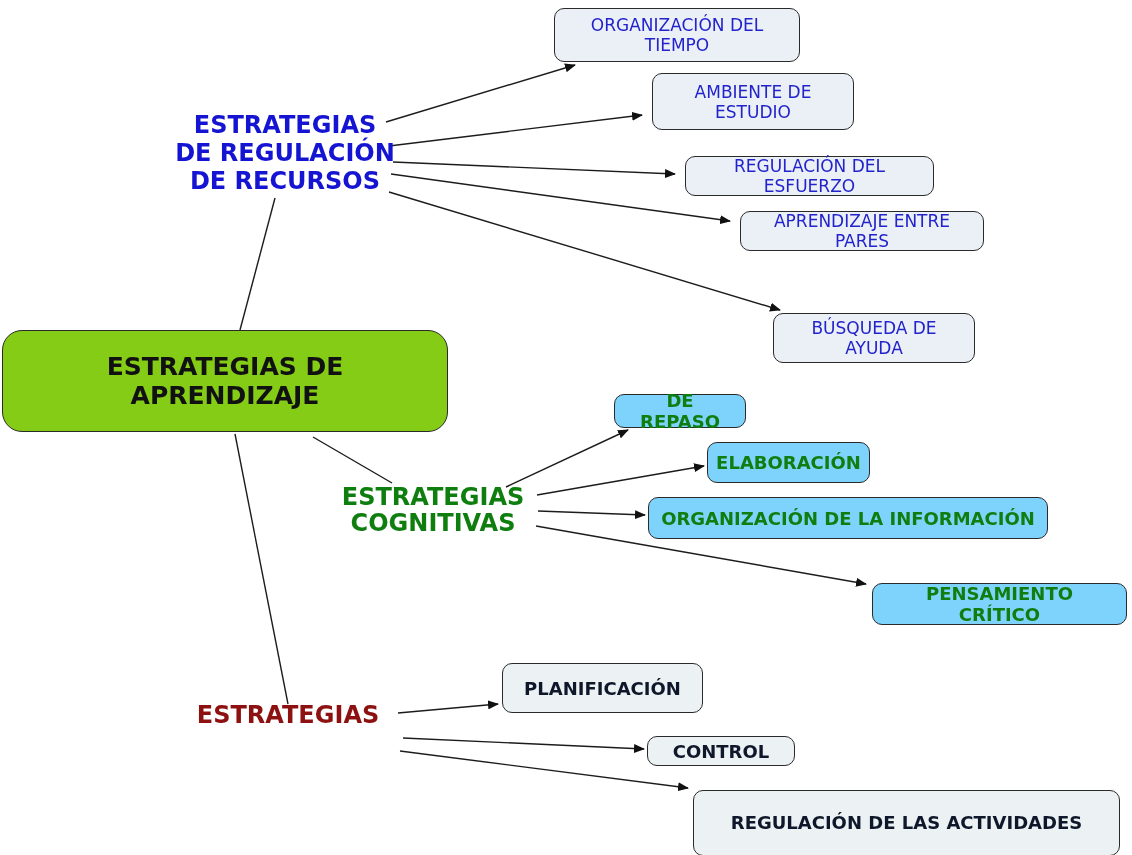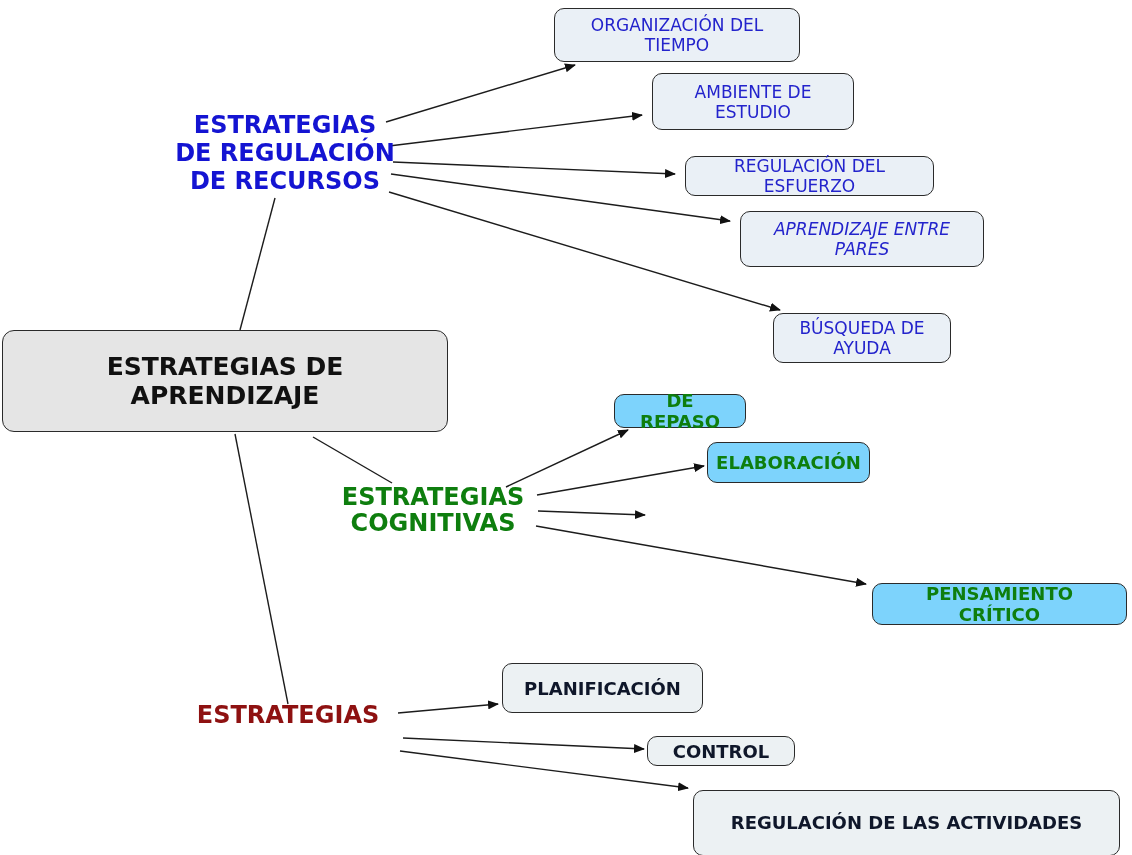--- a/index.html
+++ b/index.html
@@ -8,21 +8,21 @@
     font-family:"DejaVu Sans","Liberation Sans",sans-serif;
   }
   .edges{position:absolute;left:0;top:0;width:1132px;height:855px;}
   .edges line{stroke:#1c1c1c;stroke-width:1.4;}
   .node{
     position:absolute;display:flex;align-items:center;justify-content:center;
     text-align:center;border:1.6px solid #2a2a2a;border-radius:10px;
     background:#eaf0f4;box-sizing:border-box;padding:2px 10px;
   }
   .node.central{
-    background:#e5e5e5;border-radius:12px;font-weight:bold;font-size:25px;
+    background:#84cc16;border-radius:20px;font-weight:bold;font-size:25px;
     color:#111111;letter-spacing:0px;
   }
   .leaf-blue{color:#2323cc;font-size:17px;font-weight:normal;background:#eaf0f6;margin-left:7px;}
   .leaf-green{color:#0e7e0e;font-size:18px;font-weight:bold;background:#7dd3fc;}
   .leaf-red{color:#0f172a;font-size:18px;font-weight:bold;background:#ecf1f3;}
   .leaf-red.multiline{font-size:18px;line-height:24px;flex-direction:column;}
   .branch-label{
     position:absolute;text-align:center;font-weight:bold;font-size:24px;
   }
   .branch-label div{white-space:nowrap;}
@@ -74,37 +74,40 @@
 
   <div class="node leaf-blue" style="left:547px;top:8px;width:246px;height:54px;">
     <span>ORGANIZACIÓN DEL TIEMPO</span>
   </div>
   <div class="node leaf-blue" style="left:645px;top:73px;width:202px;height:57px;">
     <span>AMBIENTE DE ESTUDIO</span>
   </div>
   <div class="node leaf-blue" style="left:678px;top:156px;width:249px;height:40px;">
     <span>REGULACIÓN DEL ESFUERZO</span>
   </div>
-  <div class="node leaf-blue" style="left:733px;top:211px;width:244px;height:56px;font-style:italic;">
+  <div class="node leaf-blue" style="left:733px;top:211px;width:244px;height:40px;">
     <span>APRENDIZAJE ENTRE PARES</span>
   </div>
-  <div class="node leaf-blue" style="left:766px;top:313px;width:178px;height:50px;">
+  <div class="node leaf-blue" style="left:766px;top:313px;width:202px;height:50px;">
     <span>BÚSQUEDA DE AYUDA</span>
   </div>
 
   <div class="branch-label label-green" style="left:333px;top:484px;width:200px;">
     <div>ESTRATEGIAS</div>
     <div>COGNITIVAS</div>
   </div>
 
   <div class="node leaf-green" style="left:614px;top:394px;width:132px;height:34px;">
     <span>DE REPASO</span>
   </div>
   <div class="node leaf-green" style="left:707px;top:442px;width:163px;height:41px;">
     <span>ELABORACIÓN</span>
+  </div>
+  <div class="node leaf-green" style="left:648px;top:497px;width:400px;height:42px;">
+    <span>ORGANIZACIÓN DE LA INFORMACIÓN</span>
   </div>
   <div class="node leaf-green" style="left:872px;top:583px;width:255px;height:42px;">
     <span>PENSAMIENTO CRÍTICO</span>
   </div>
 
   <div class="branch-label label-red" style="left:168px;top:702px;width:240px;">
     <div>ESTRATEGIAS</div>
   </div>
 
   <div class="node leaf-red" style="left:502px;top:663px;width:201px;height:50px;">

